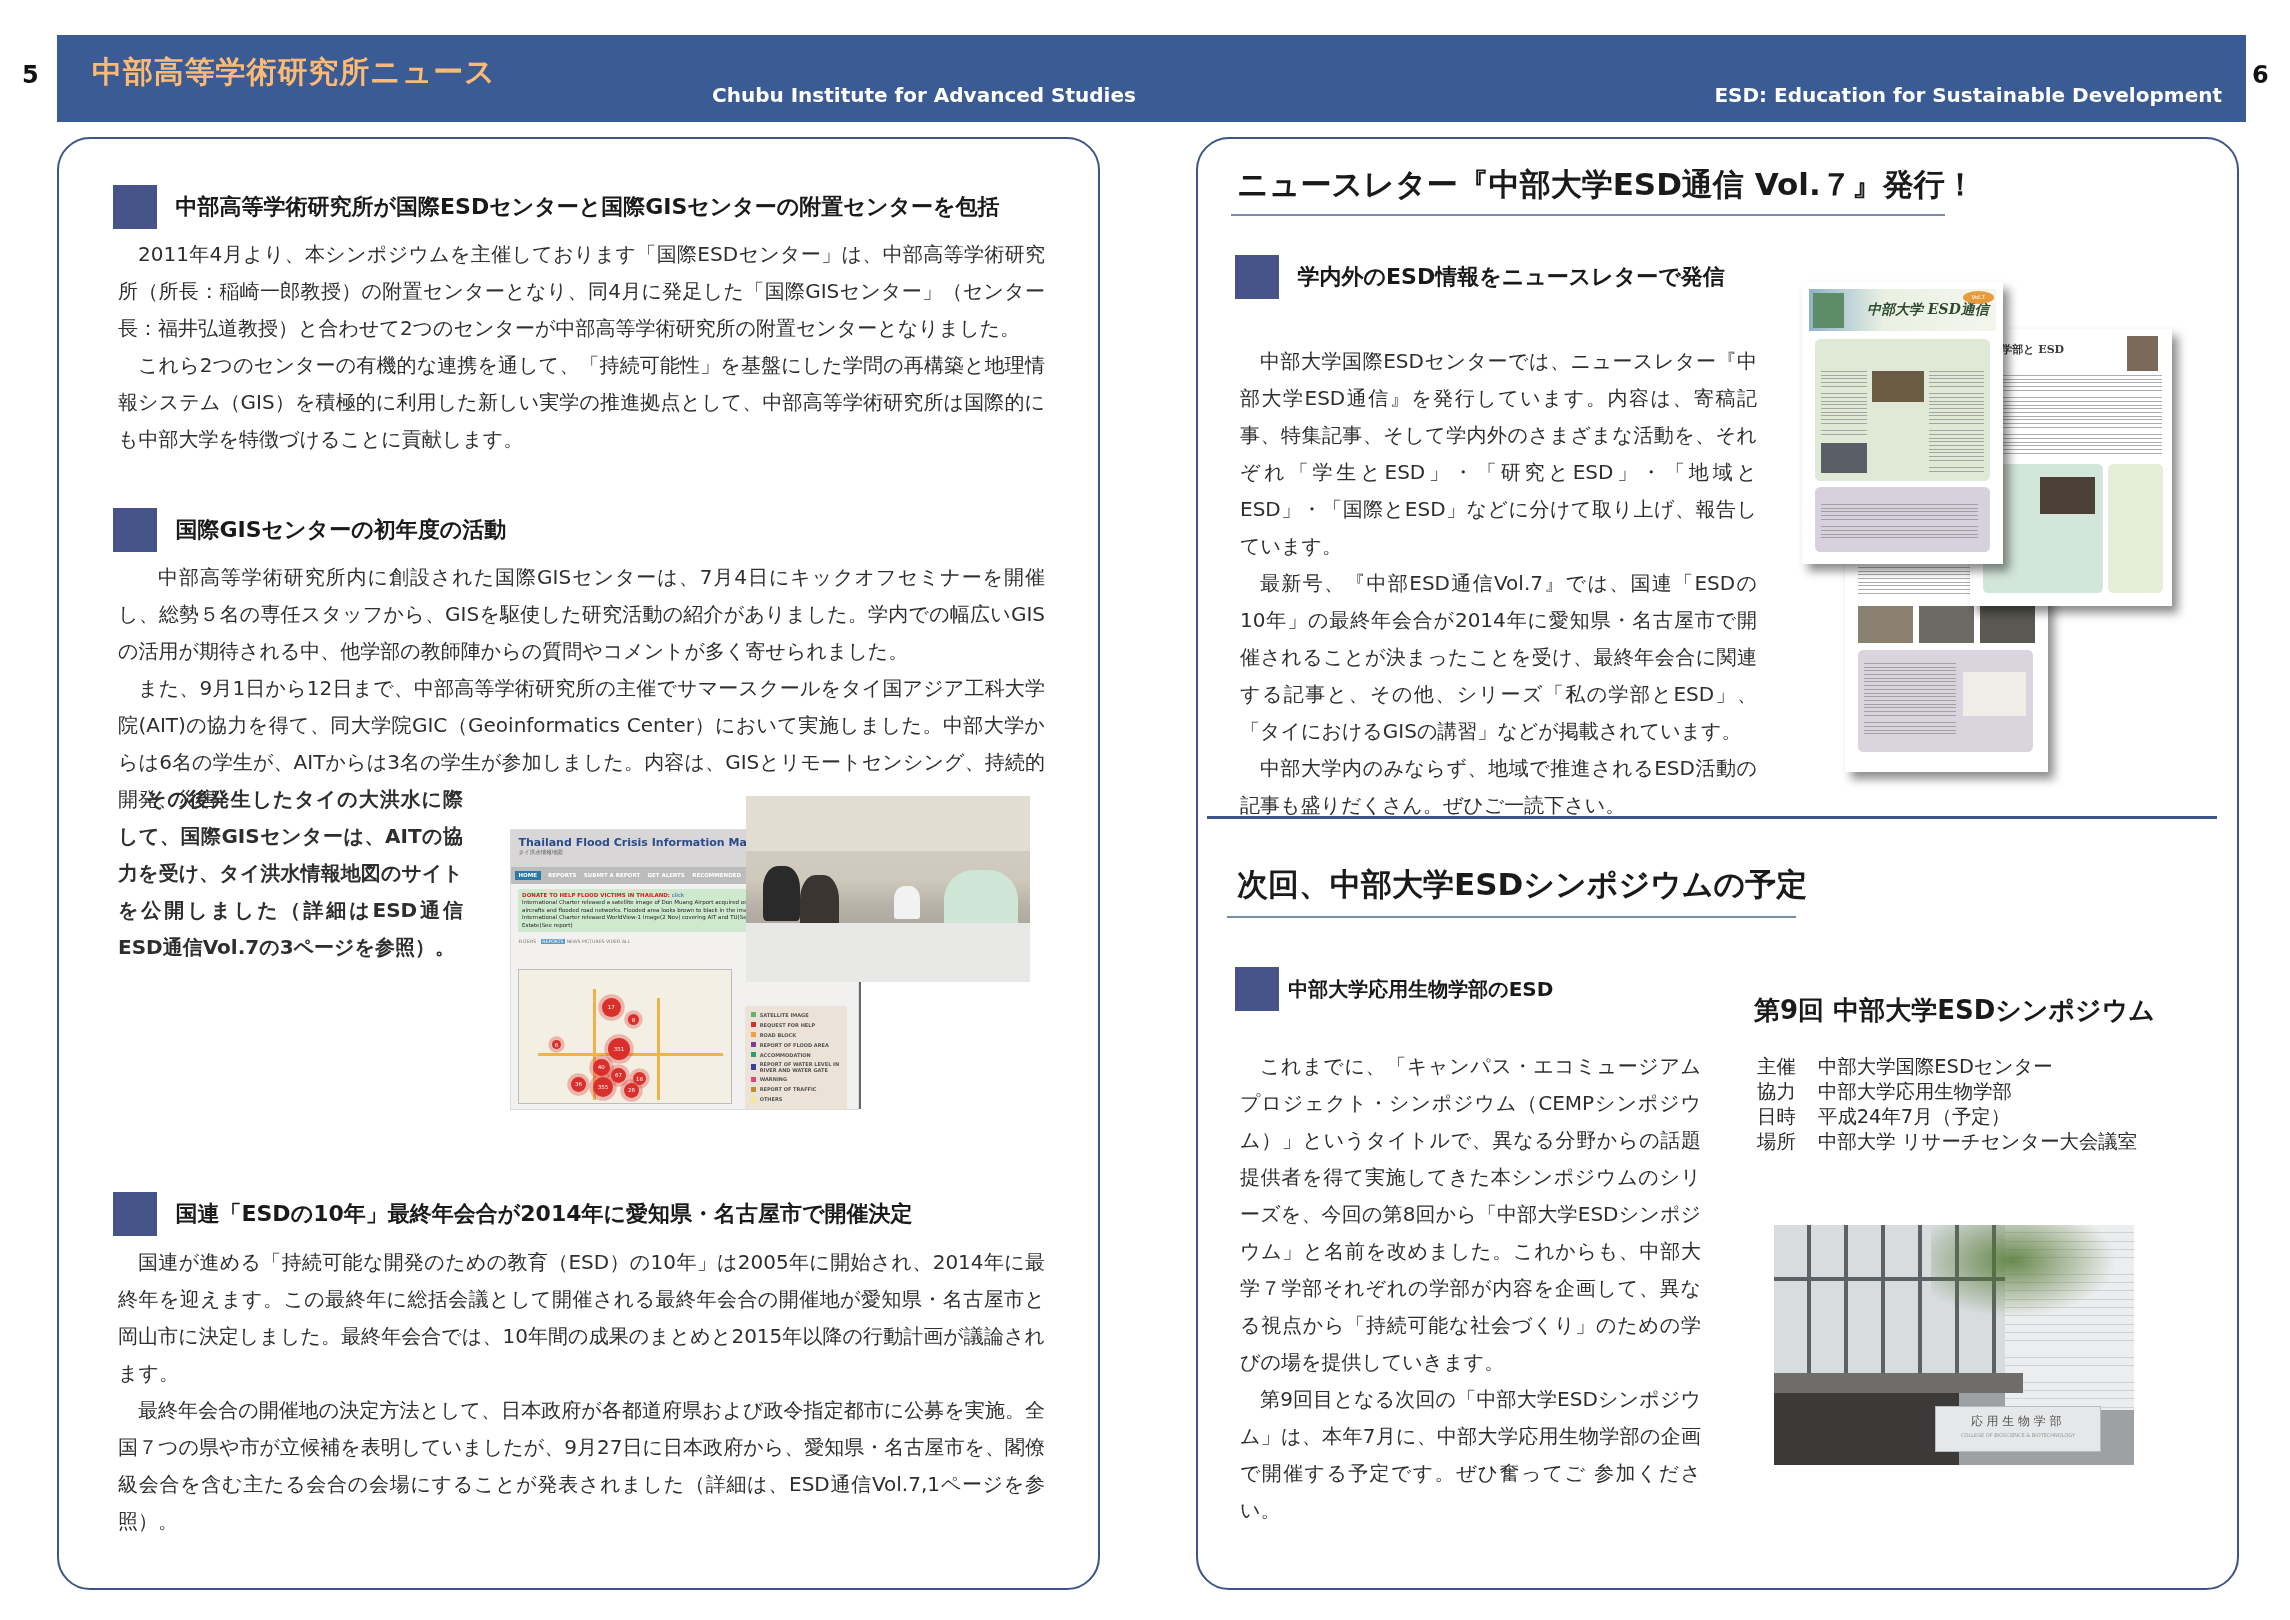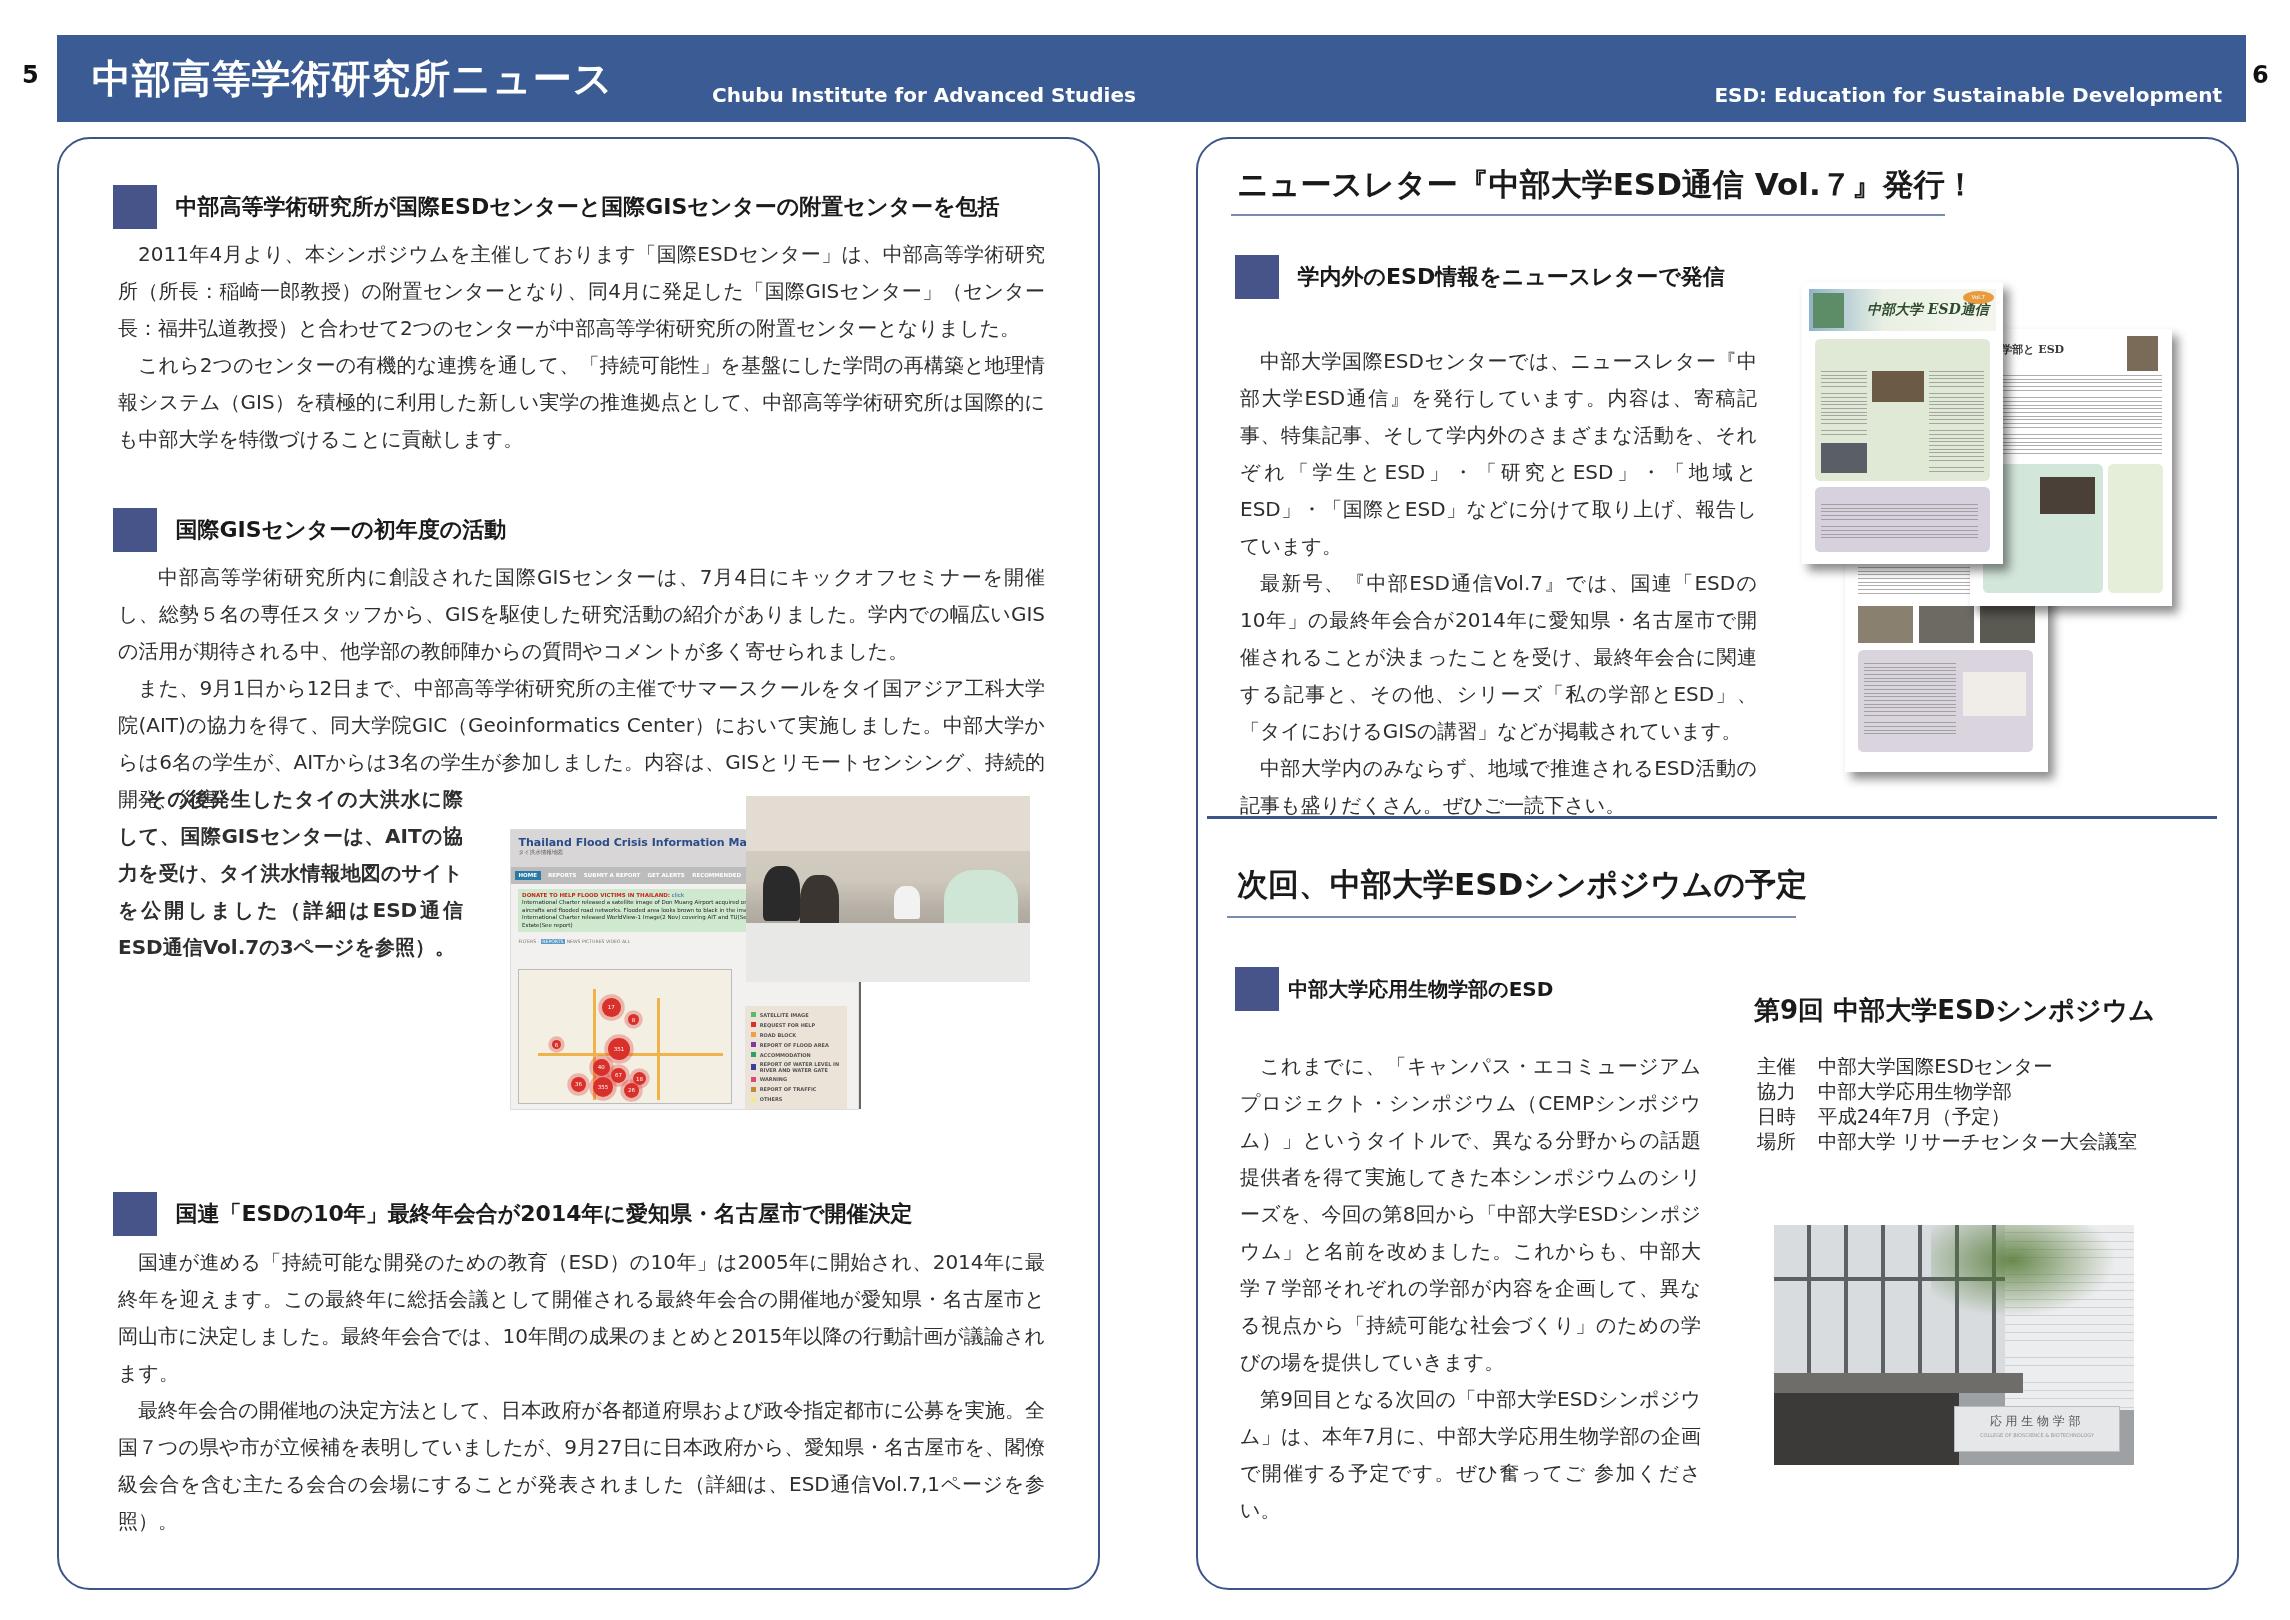--- a/index.html
+++ b/index.html
@@ -1,21 +1,21 @@
 <!DOCTYPE html>
 <html style="font-size:14.8px"><head>
 <meta charset="utf-8">
 <style>
   * { box-sizing: border-box; margin: 0; padding: 0; }
   html, body { width: 2291px; height: 1621px; background: #ffffff; overflow: hidden; }
   body { position: relative; font-family: "DejaVu Sans", "Liberation Sans", sans-serif; color: #2a2a2a; }
 
   .page-num { position: absolute; top: 61px; font-size: 24px; font-weight: bold; color: #111; }
   .header-bar { position: absolute; left: 57px; top: 35px; width: 2189px; height: 87px; background: #3a5b94; }
-  .header-title { position: absolute; left: 35px; top: 16.6px; font-size: 39px; font-weight: bold; color: #ffffff; letter-spacing: 0.9px; }
+  .header-title { position: absolute; left: 35px; top: 16.6px; font-size: 30px; font-weight: bold; color: #fdba74; letter-spacing: 0.9px; }
   .header-sub-left { position: absolute; left: 655px; top: 48px; font-size: 20px; font-weight: bold; color: #ffffff; }
   .header-sub-right { position: absolute; right: 24px; top: 48px; font-size: 20px; font-weight: bold; color: #ffffff; }
 
   .panel { position: absolute; border: 2.3px solid #3c5488; border-radius: 33px; background: #fff; }
   .panel-left { left: 57px; top: 137px; width: 1043px; height: 1453px; }
   .panel-right { left: 1196px; top: 137px; width: 1043px; height: 1453px; }
 
   .sec-head { position: absolute; display: flex; align-items: center; }
   .sec-mark { width: 44px; height: 44px; background: #46548a; flex: 0 0 auto; }
   .sec-title { margin-left: 18.5px; font-size: 22px; font-weight: bold; color: #1a1a1a; white-space: nowrap; }
@@ -66,21 +66,21 @@
   .nl-photo { position: absolute; background: #6d5f4f; }
   .nl2-title { position: absolute; left: 9.2px; top: 13px; font-size: 11px; font-weight: bold; color: #3a3a3a; font-family: "DejaVu Serif", serif; }
 
   
   .bldg-photo { position: absolute; left: 1774px; top: 1225px; width: 360px; height: 240px; overflow: hidden; background: #9ea1a3; }
   .bldg-glass { position: absolute; left: 0; top: 0; width: 231px; height: 148px; background: repeating-linear-gradient(90deg, #d8dcdf 0px, #d8dcdf 33px, #5c6165 33px, #5c6165 37px); }
   .bldg-glass::after { content: ""; position: absolute; left: 0; top: 52px; width: 100%; height: 3.7px; background: #5c6165; }
   .bldg-wall { position: absolute; left: 231px; top: 0; width: 129px; height: 185px; background: repeating-linear-gradient(180deg, #ecedee 0px, #ecedee 7.4px, #cfd2d4 7.4px, #cfd2d4 8.3px); }
   .bldg-canopy { position: absolute; left: 0; top: 148px; width: 249px; height: 20px; background: #6f6d69; }
   .bldg-door { position: absolute; left: 0; top: 168px; width: 185px; height: 72px; background: #3b3a38; }
-  .bldg-sign { position: absolute; left: 180px; top: 181px; width: 166px; height: 46px; background: #e6e7e9; border: 1.8px solid #b9bcbf; text-align: center; }
+  .bldg-sign { position: absolute; left: 161px; top: 181px; width: 166px; height: 46px; background: #e6e7e9; border: 1.8px solid #b9bcbf; text-align: center; }
   .bldg-sign-jp { font-size: 12px; color: #555; letter-spacing: 3.7px; margin-top: 5.5px; }
   .bldg-sign-en { font-size: 5px; color: #999; margin-top: 2.8px; }
   .bldg-tree { position: absolute; left: 157px; top: -9.2px; width: 203px; height: 111px; background: radial-gradient(ellipse at 40% 40%, rgba(82,120,50,0.85), rgba(82,120,50,0.0) 60%); }
 
   .info-table { position: absolute; left: 1757px; top: 1054px; font-size: 19.4px; line-height: 25px; color: #2a2a2a; }
   .info-row { display: flex; }
   .info-key { width: 61px; }
 </style>
 </head>
 <body>

